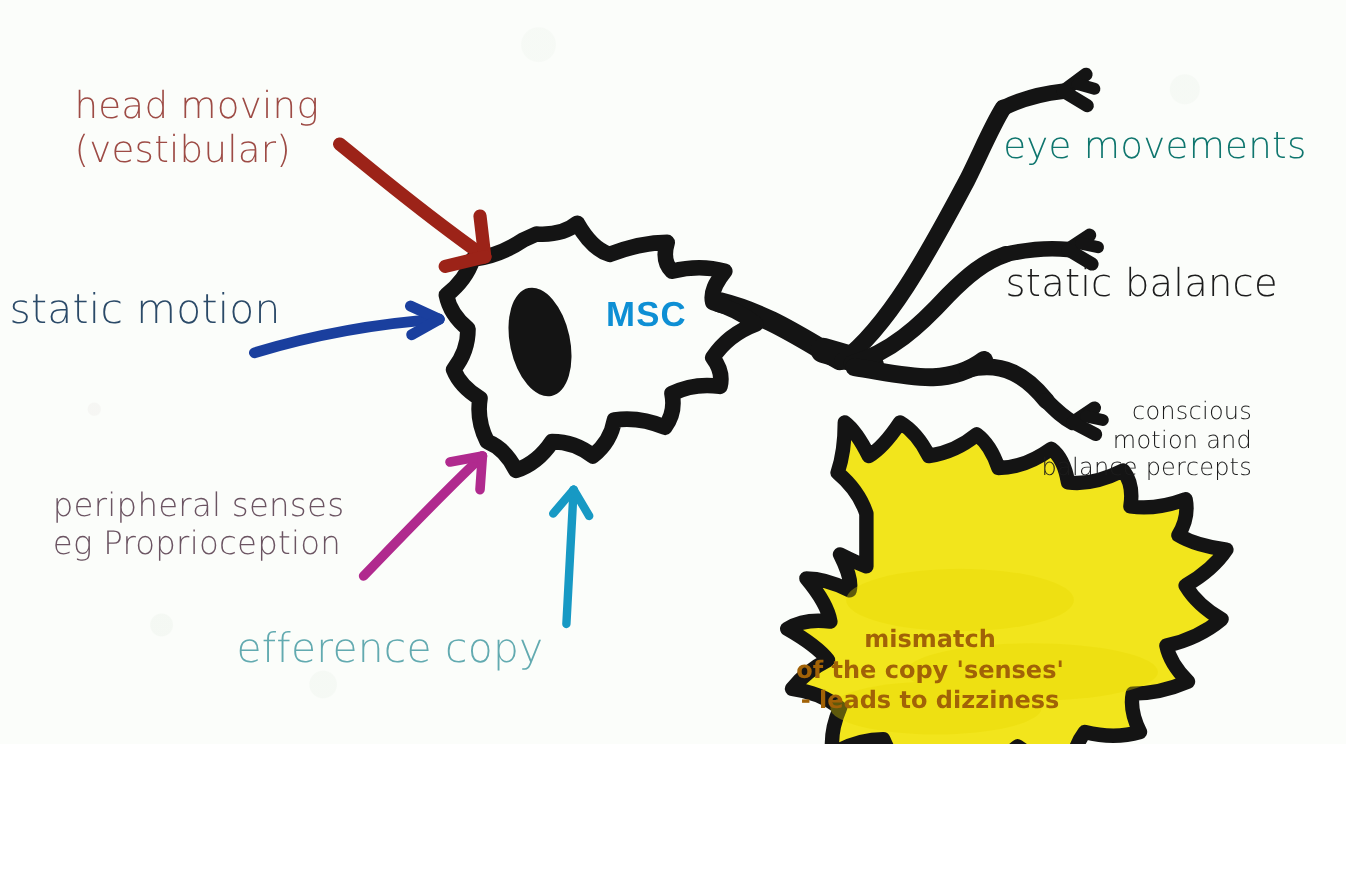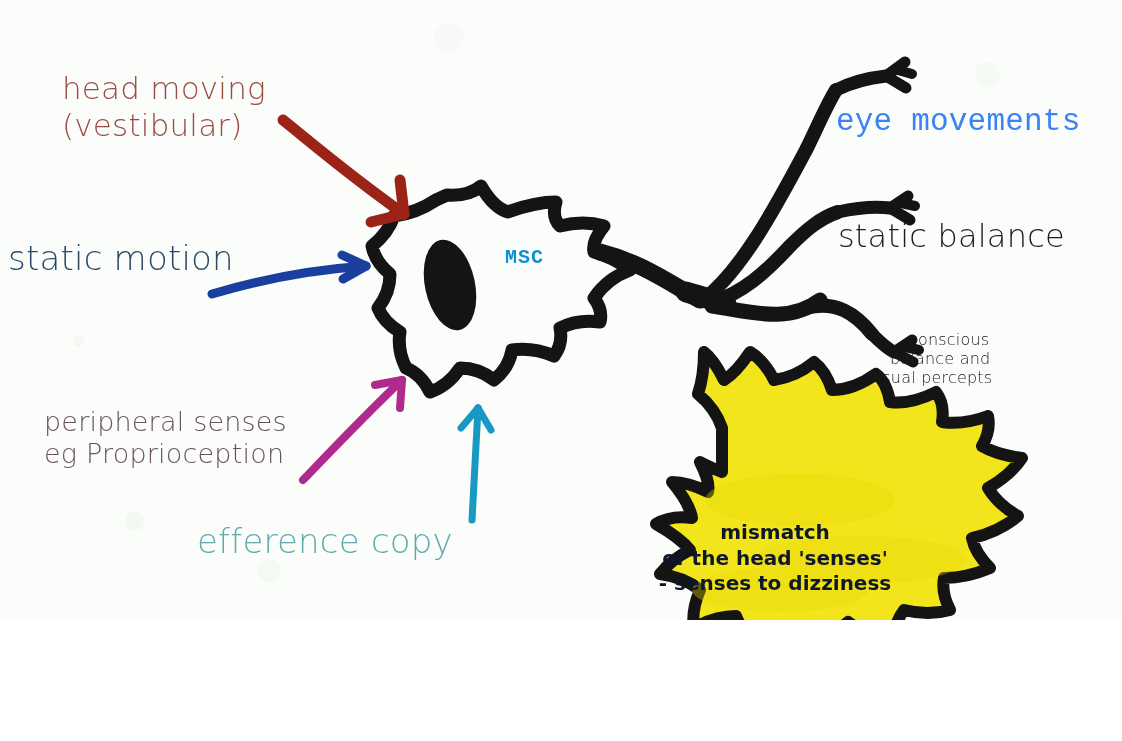--- a/index.html
+++ b/index.html
@@ -68,51 +68,50 @@
     font-size: 27px;
     color: #6b5462;
   }
   #lbl-efference {
     left: 197px; top: 521px;
     font-size: 34px;
     color: #62aab0;
   }
   #lbl-msc {
     left: 505px; top: 246px;
-    font-size: 20px;
+    font-size: 29px;
     font-weight: 700;
     color: #0e8fd4;
     letter-spacing: 1px;
-    font-family: Liberation Mono, monospace;
+    font-family: Liberation Sans, sans-serif;
   }
   #lbl-eye-movements {
     left: 836px; top: 104px;
     font-size: 31px;
-    color: #3b82f6;
-    font-family: Liberation Mono, monospace;
+    color: #0f766e;
   }
   #lbl-static-balance {
     left: 838px; top: 218px;
     font-size: 32px;
     color: #1c1c1c;
   }
   #lbl-conscious {
     left: 906px; top: 331px;
-    font-size: 16px;
+    font-size: 20px;
     color: #1c1c1c;
-    text-align: center;
+    text-align: right;
   }
   #lbl-conscious .l2 { display:block; margin-left: -18px; }
   #lbl-conscious .l3 { display:block; margin-left: -38px; }
 
   #lbl-mismatch {
     left: 775px; top: 520px;
     font-size: 20px;
     font-weight: 700;
-    color: #0f172a;
+    color: #a16207;
     text-align: center;
     transform: translateX(-50%);
     font-family: "DejaVu Sans", sans-serif;
     line-height: 1.28;
     letter-spacing: 0;
   }
   #lbl-mismatch span { display: block; white-space: pre; }
 </style>
 </head>
 <body>
@@ -262,17 +261,17 @@
 
   <div class="lbl hand" id="lbl-peripheral"><span>peripheral senses</span>
 <span>eg Proprioception</span></div>
 
   <div class="lbl" id="lbl-msc">MSC</div>
 
   <div class="lbl hand" id="lbl-eye-movements">eye movements</div>
 
   <div class="lbl hand" id="lbl-static-balance">static balance</div>
 
-  <div class="lbl hand" id="lbl-conscious"><span class="l1">conscious</span><span class="l2">balance and</span><span class="l3">visual percepts</span></div>
-
-  <div class="lbl" id="lbl-mismatch"><span>mismatch</span><span>of the head 'senses'</span><span>- senses to dizziness</span></div>
+  <div class="lbl hand" id="lbl-conscious"><span class="l1">conscious</span><span class="l2">motion and</span><span class="l3">balance percepts</span></div>
+
+  <div class="lbl" id="lbl-mismatch"><span>mismatch</span><span>of the copy 'senses'</span><span>- leads to dizziness</span></div>
 
 </div>
 
 </body></html>

